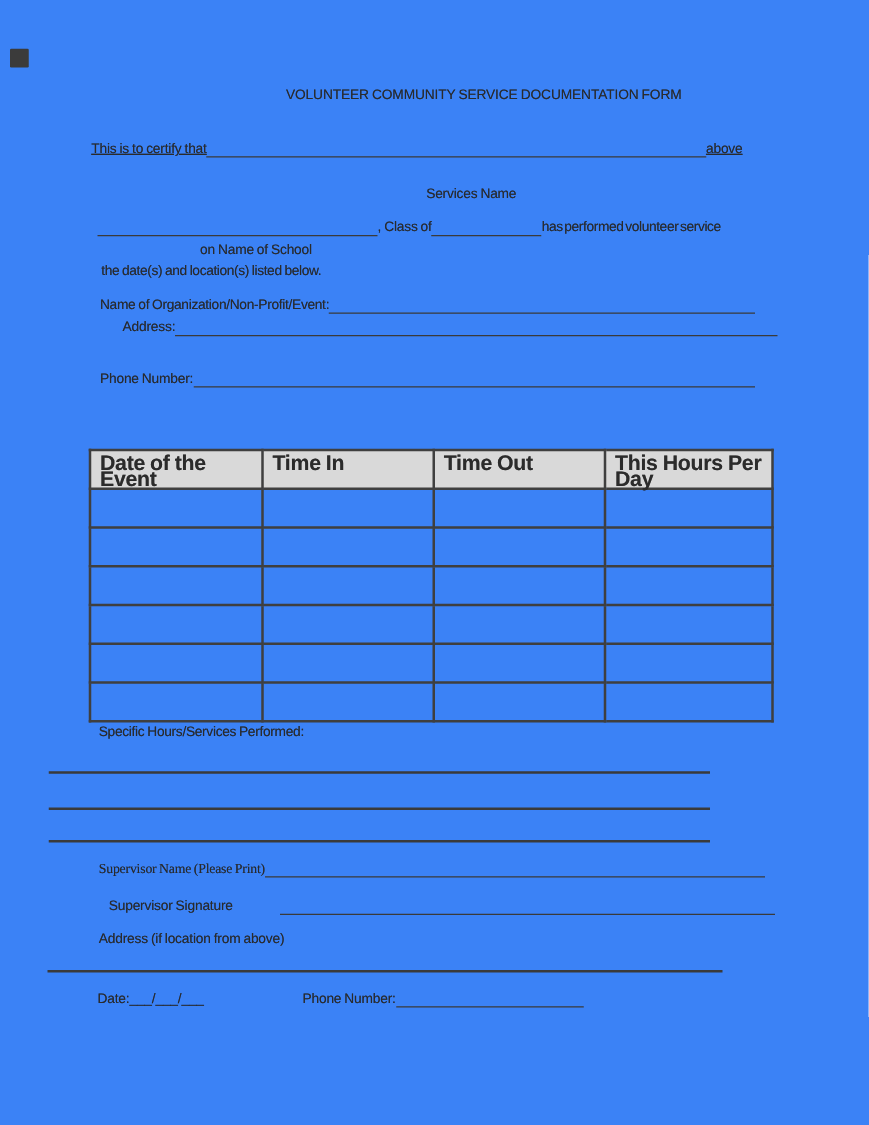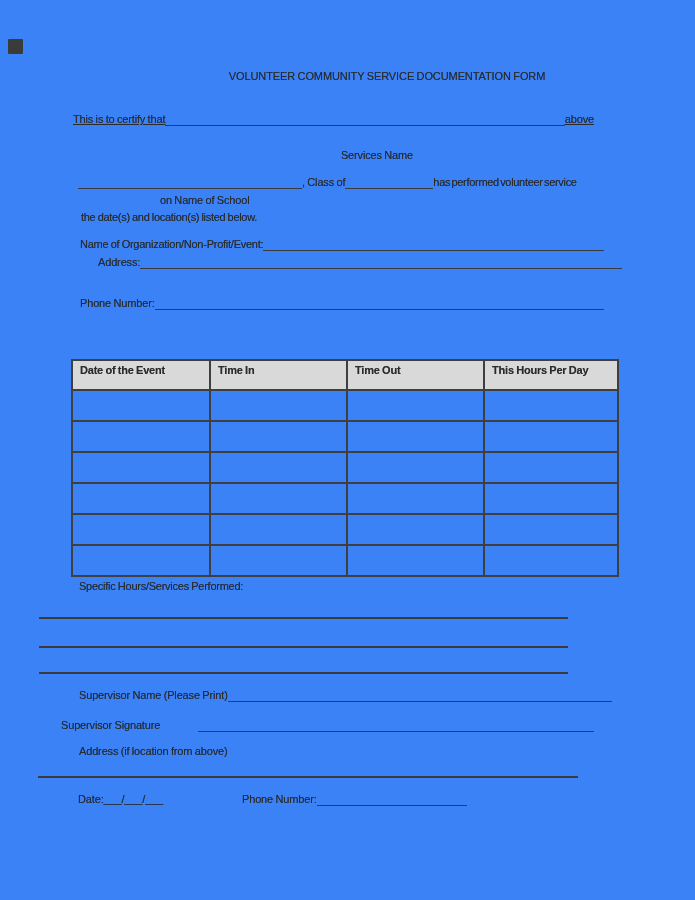--- a/index.html
+++ b/index.html
@@ -31,32 +31,32 @@
 
   .hours-table{
     position:absolute;left:71px;top:359px;width:546px;
     border-collapse:collapse;table-layout:fixed;
   }
   .hours-table th,.hours-table td{
     border:2px solid var(--table-border,#3f3f3f);box-sizing:border-box;
   }
   .hours-table th{
     background:var(--header-bg,#d9d9d9);height:30px;padding:3px 4px 0 7px;
-    font-weight:bold;font-size:11px;text-align:left;vertical-align:top;
+    font-weight:bold;font-size:17px;text-align:left;vertical-align:top;
     letter-spacing:-0.2px;line-height:13px;
   }
   .hours-table td{height:31px;}
 
   .duties-label{left:79px;top:580px;letter-spacing:-0.25px;}
   .duty-line-1{left:39px;top:617px;width:529px;}
   .duty-line-2{left:39px;top:646px;width:529px;}
   .duty-line-3{left:39px;top:672px;width:529px;}
 
-  .supname-row{left:79px;top:689px;width:533px;}
-  .supsig-row{left:61px;top:719px;width:533px;gap:38px;}
+  .supname-row{left:79px;top:689px;width:533px;font-family:Liberation Serif, serif;}
+  .supsig-row{left:87px;top:719px;width:533px;gap:38px;}
   .supaddr-label{left:79px;top:745px;}
   .bottom-line{left:38px;top:776px;width:540px;border-top-width:2.5px;}
   .date-line{left:78px;top:792px;line-height:14px;text-align:center;}
   .phone2-row{left:242px;top:792px;line-height:14px;}
   .phone2-blank{width:150px;height:13px;border-bottom:1.4px solid var(--line,#3a3a3a);}
 </style>
 </head>
 <body>
 
 <div class="page" style="--text: #2b2b2b; --line: #3a3a3a; --table-border: #3f3f3f; --header-bg: #d9d9d9;">

